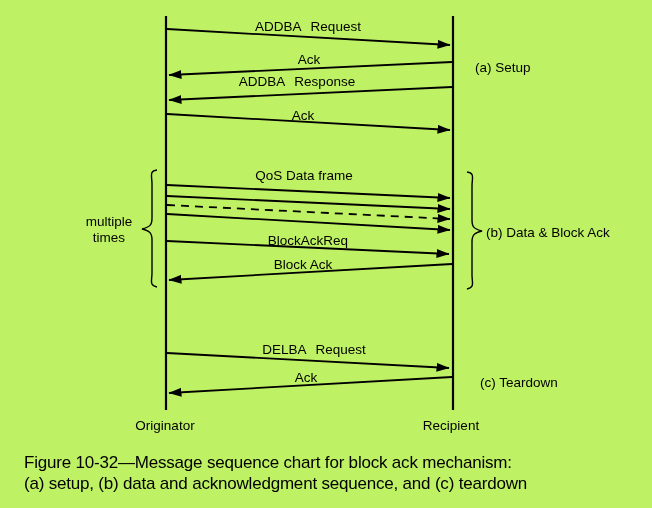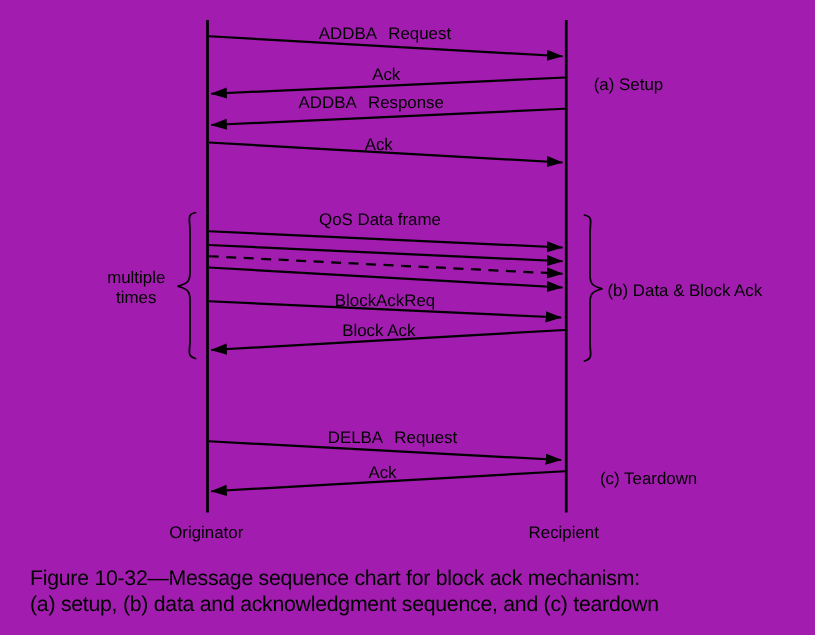--- a/index.html
+++ b/index.html
@@ -4,21 +4,21 @@
 <style>
   html, body {
     margin: 0;
     padding: 0;
     background: #ffffff;
   }
   .page {
     position: relative;
     width: 652px;
     height: 508px;
-    background: #a21caf;
+    background: #bef264;
     font-family: "Liberation Sans", sans-serif;
     color: #000000;
     overflow: hidden;
   }
   svg text {
     font-family: "Liberation Sans", sans-serif;
     font-size: 13.5px;
     fill: #000000;
   }
   svg text.wide {

